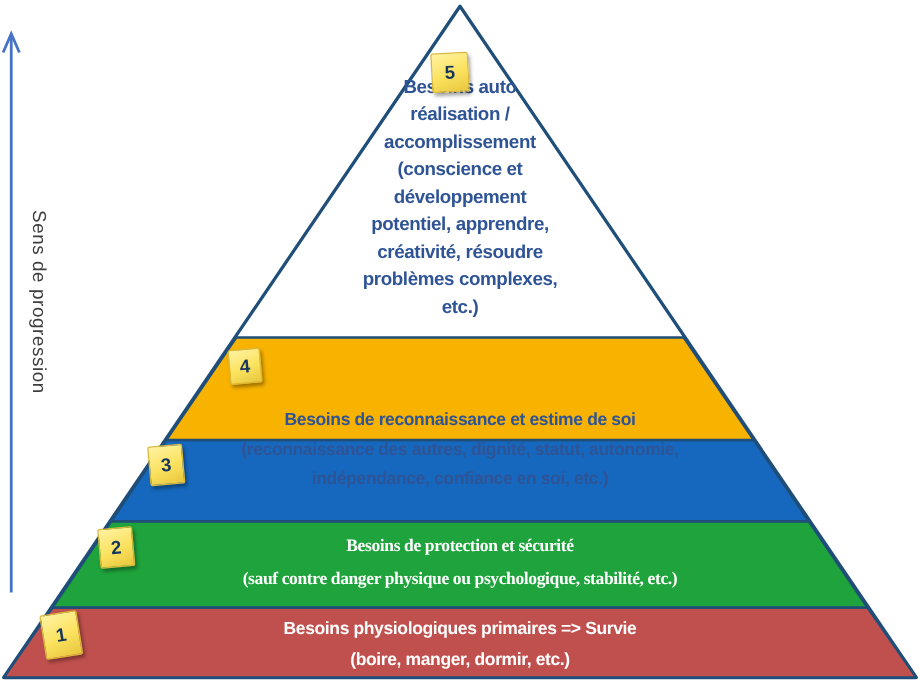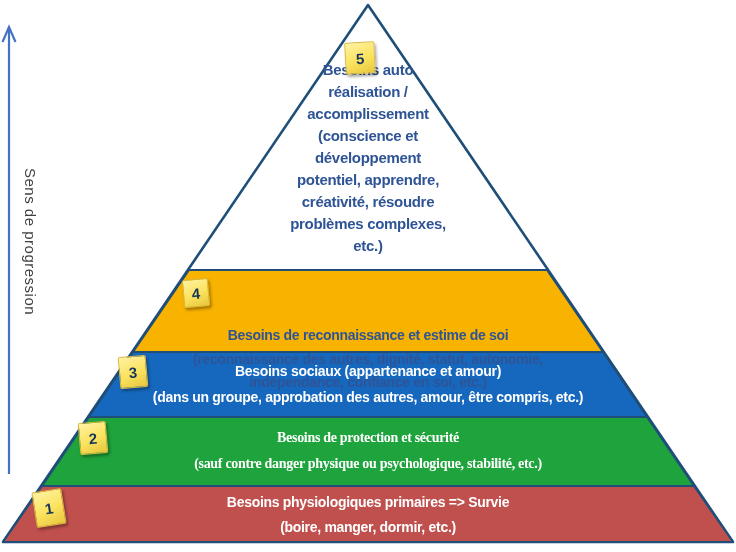--- a/index.html
+++ b/index.html
@@ -100,22 +100,20 @@
 développement
 potentiel, apprendre,
 créativité, résoudre
 problèmes complexes,
 etc.)</div>
 
   <div class="level-text lv4">Besoins de reconnaissance et estime de soi
 (reconnaissance des autres, dignité, statut, autonomie,
 indépendance, confiance en soi, etc.)</div>
 
-  <div class="level-text lv3">Besoins sociaux (appartenance et amour)
-(dans un groupe, approbation des autres, amour, être compris, etc.)</div>
 
   <div class="level-text lv2">Besoins de protection et sécurité
 (sauf contre danger physique ou psychologique, stabilité, etc.)</div>
 
   <div class="level-text lv1">Besoins physiologiques primaires =&gt; Survie
 (boire, manger, dormir, etc.)</div>
 
   <div class="sticky s5">5</div>
 
   <div class="sticky s4">4</div>

